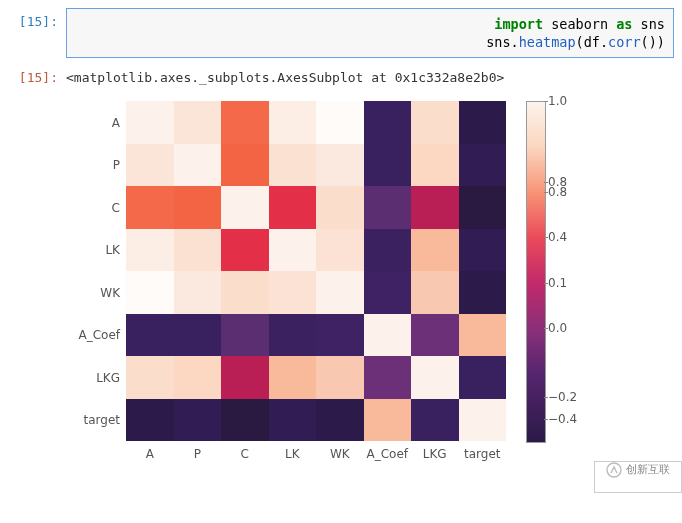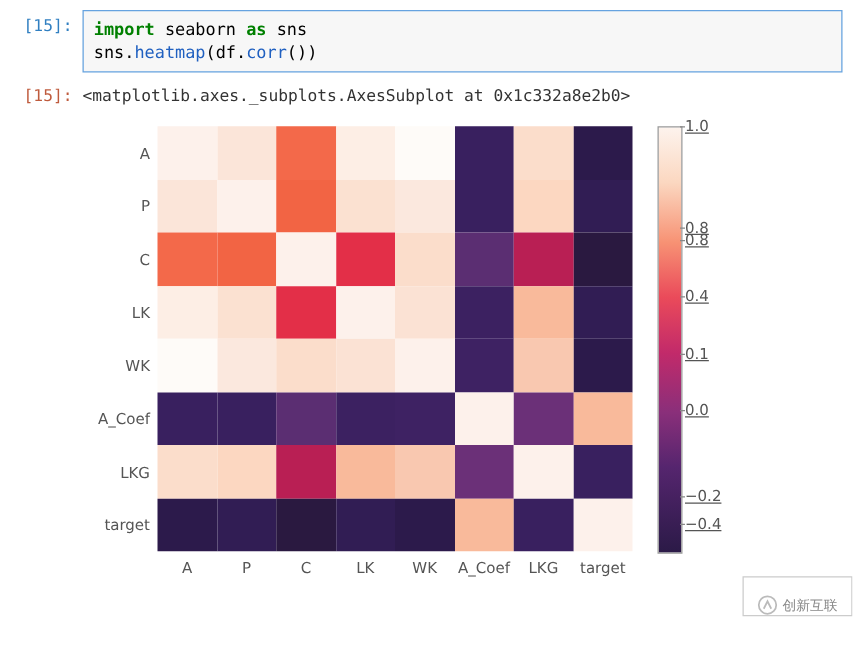--- a/index.html
+++ b/index.html
@@ -31,20 +31,21 @@
   .code-box {
     flex: 1;
     border: 1px solid #66a3e0;
     background: #f7f7f7;
     padding: 6px 8px;
     font-family: "DejaVu Sans Mono", Menlo, Consolas, monospace;
     font-size: 13.5px;
     line-height: 1.35;
     white-space: pre;
     color: #000;
+    text-align: right;
   }
   .code-box .kw1 { color: #008000; font-weight: bold; }  
   .code-box .kw2 { color: #008000; font-weight: bold; }  
   .code-box .nm  { color: #000; }
   .code-box .attr{ color: #2060c0; }
   .out-text {
     flex: 1;
     font-family: "DejaVu Sans Mono", Menlo, Consolas, monospace;
     font-size: 13px;
     padding-top: 6px;
@@ -118,41 +119,40 @@
     top: 10px;
     width: 60px;
     height: 340px;
   }
   .cbar-ticks .tick {
     position: absolute;
     left: 0;
     font-size: 12px;
     color: #555;
     transform: translateY(-50%);
-    text-decoration: underline;
   }
   .cbar-ticks .tick::before {
     content: "";
     position: absolute;
     left: -4px;
     top: 50%;
     width: 4px;
     border-top: 1px solid #888;
   }
   
   .watermark {
     position: absolute;
     right: -56px;
     bottom: -2px;
     width: 86px;
     height: 30px;
     border: 1px solid #ccc;
     background: #fff;
     display: flex;
-    align-items: flex-end;
+    align-items: flex-start;
     justify-content: center;
     font-size: 11px;
     color: #888;
     gap: 4px;
   }
   .watermark svg { display:block; }
 </style>
 </head>
 <body>
 

